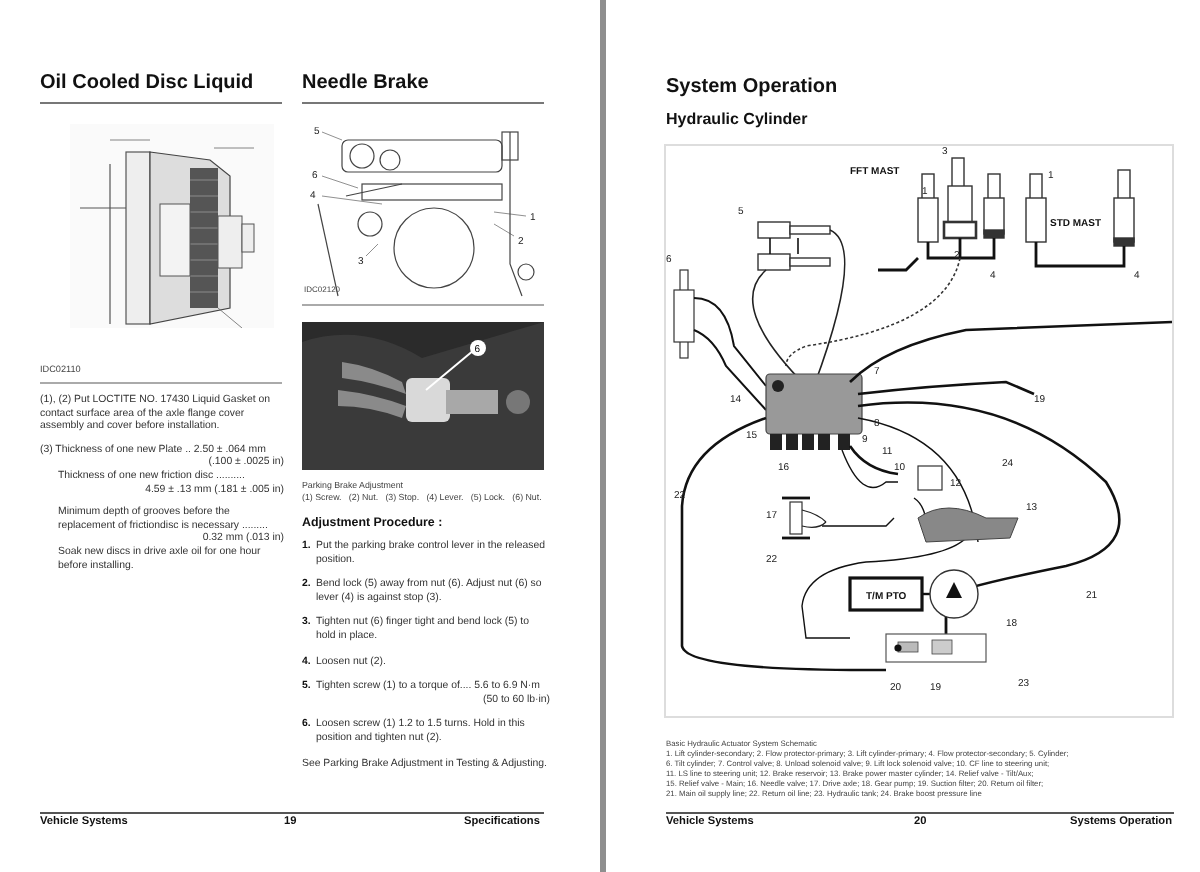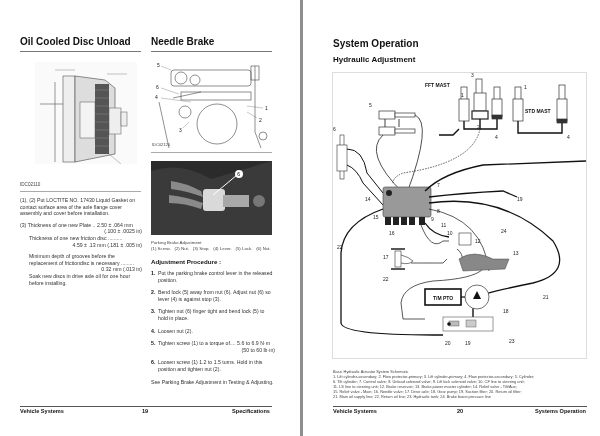--- a/index.html
+++ b/index.html
@@ -25,21 +25,21 @@
   .step b{color:#111;}
   .cap{position:absolute;font-size:4.4px;line-height:5.6px;color:#444;}
   .lbl{font-size:5px;font-family:"Liberation Sans",sans-serif;fill:#222;}
   .lblb{font-size:5px;font-weight:bold;font-family:"Liberation Sans",sans-serif;fill:#111;}
 </style>
 </head>
 <body>
 
 <div class="page" id="left">
 
-  <div class="h2" style="left:20px;top:36px;">Oil Cooled Disc Unload</div>
+  <div class="h2" style="left:20px;top:36px;">Oil Cooled Disc Liquid</div>
   <div class="rule" style="left:20px;top:51px;width:121px;"></div>
 
   <div class="h2" style="left:151px;top:36px;">Needle Brake</div>
   <div class="rule" style="left:151px;top:51px;width:121px;"></div>
 
   <svg class="img" style="left:35px;top:62px;" width="102" height="102" viewBox="0 0 102 102">
     <rect x="0" y="0" width="102" height="102" fill="#fafafa"></rect>
     <path d="M5 42 L30 42 L30 100" stroke="#555" stroke-width="0.6" fill="none"></path>
     <path d="M20 20 L20 100" stroke="#555" stroke-width="0.6" fill="none"></path>
     <rect x="28" y="14" width="12" height="86" fill="#eee" stroke="#555" stroke-width="0.6"></rect>
@@ -162,21 +162,21 @@
   <div class="footrule" style="left:20px;top:406px;width:252px;"></div>
   <div class="footer" style="left:20px;top:408px;">Vehicle Systems</div>
   <div class="footer" style="left:142px;top:408px;">19</div>
   <div class="footer" style="left:232px;top:408px;">Specifications</div>
 </div>
 
 <div class="divider"></div>
 
 <div class="page" id="right">
   <div class="h2" style="left:30px;top:38px;font-size:10px;">System Operation</div>
-  <div class="h2" style="left:30px;top:55px;font-size:8px;">Hydraulic Adjustment</div>
+  <div class="h2" style="left:30px;top:55px;font-size:8px;">Hydraulic Cylinder</div>
 
   <div class="box" style="left:29px;top:72px;width:253px;height:285px;">
     <svg width="253" height="285" viewBox="0 0 253 285">
 
       <g stroke="#333" stroke-width="0.7" fill="#fff">
         <rect x="128" y="14" width="6" height="14"></rect>
           <rect x="126" y="26" width="10" height="22"></rect>
         <rect x="143" y="6" width="6" height="16"></rect>
           <rect x="141" y="20" width="12" height="18"></rect>
           <rect x="139" y="38" width="16" height="8" stroke-width="1.3"></rect>

